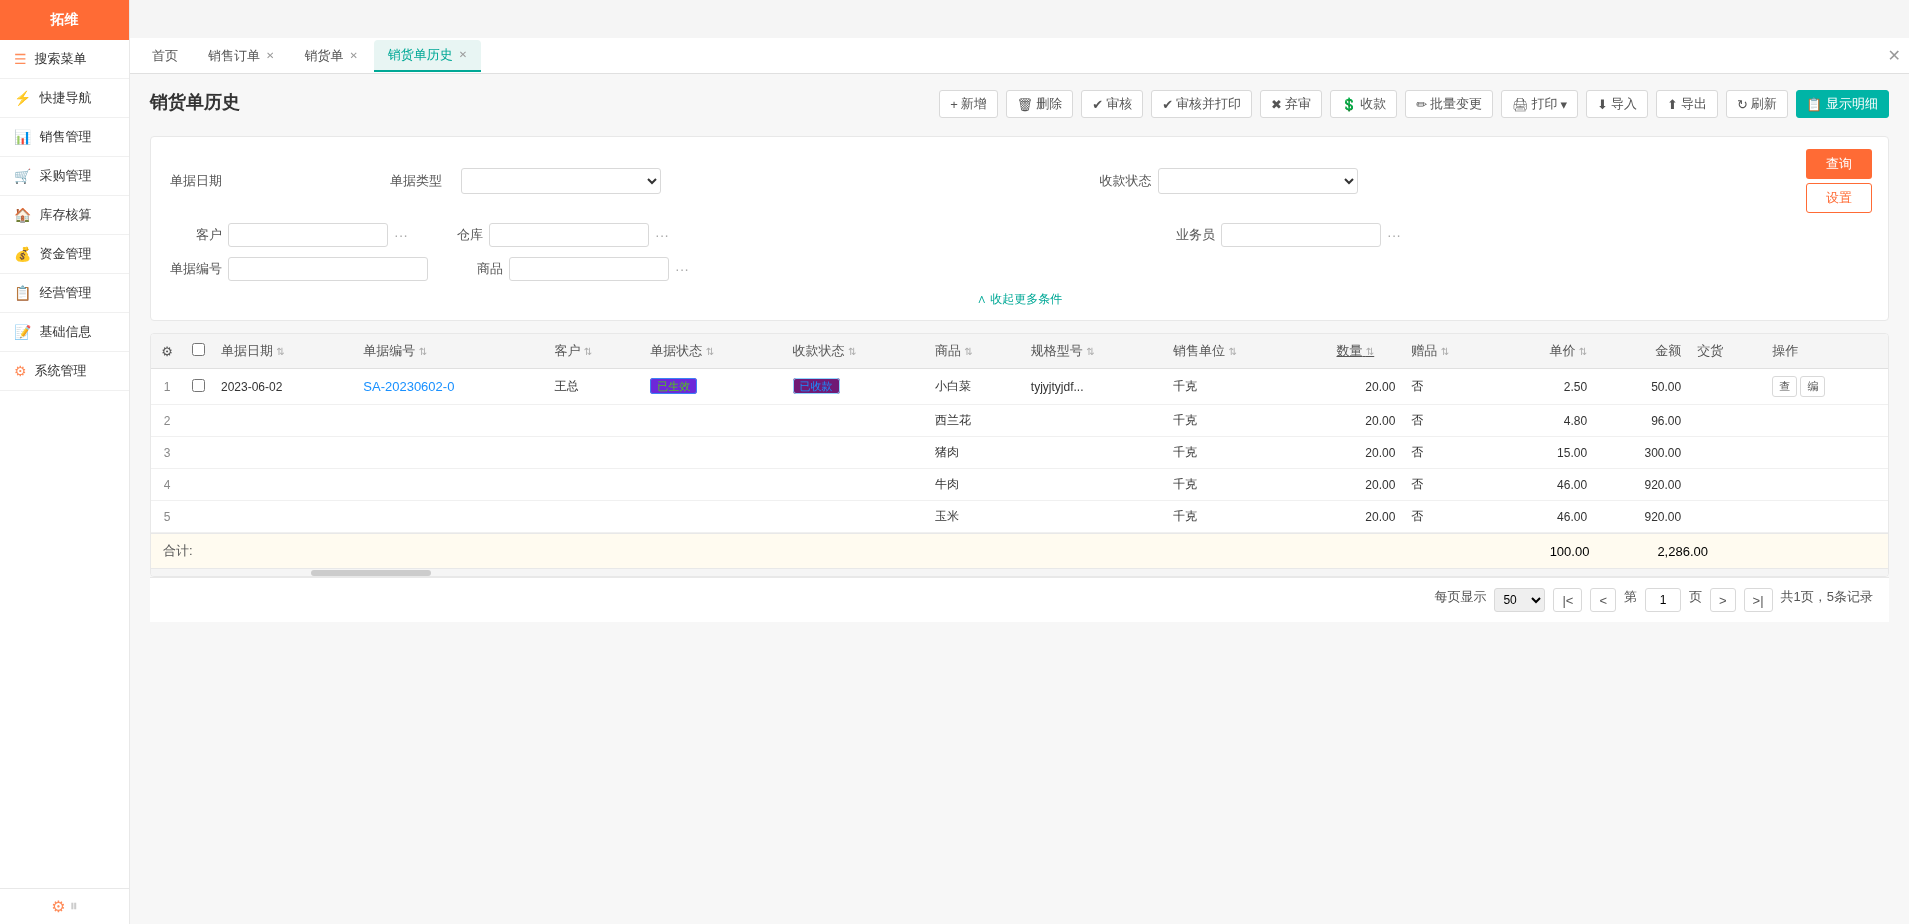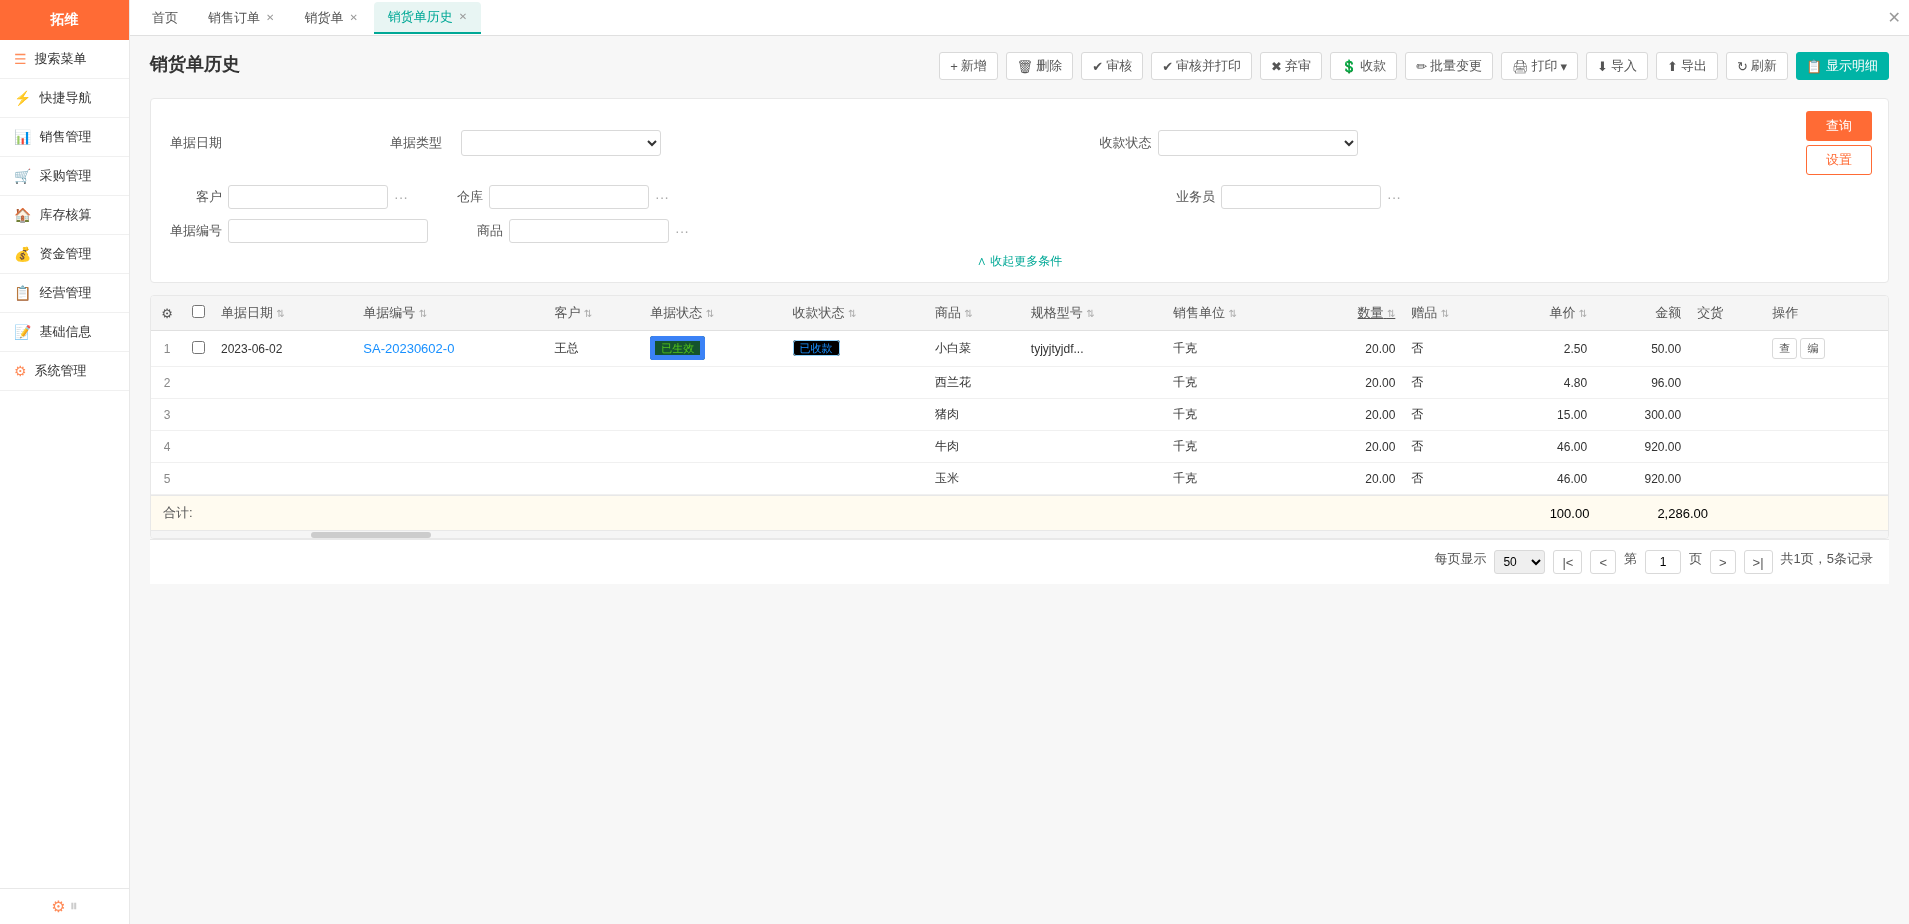--- a/index.html
+++ b/index.html
@@ -37,21 +37,21 @@
     .sidebar-bottom {
       margin-top: auto;
       border-top: 1px solid #e8e8e8;
       display: flex;
       gap: 4px;
       padding: 8px;
       justify-content: center;
     }
 
     
-    .main { flex: 1; display: flex; flex-direction: column; overflow: hidden; }
+    .main { flex: 1; display: flex; flex-direction: column; overflow: hidden; margin-top: 38px; }
 
     
     .tab-bar {
       background: #fff;
       border-bottom: 1px solid #e0e0e0;
       display: flex;
       align-items: center;
       min-height: 36px;
       padding: 0 8px;
       gap: 2px;
@@ -208,22 +208,22 @@
       padding: 7px 8px;
       border-bottom: 1px solid #f0f0f0;
       color: #333;
       font-size: 12px;
     }
     .badge {
       border-radius: 3px;
       padding: 1px 6px;
       font-size: 11px;
     }
-    .badge-green { background: #14532d; color: #52c41a; border: 5px solid #3b82f6; }
-    .badge-blue { background: #000000; color: #1890ff; border: 1px solid #91d5ff; }
+    .badge-green { background: #6d28d9; color: #52c41a; border: 1px solid #3b82f6; }
+    .badge-blue { background: #701a75; color: #1890ff; border: 1px solid #91d5ff; }
     .link-text { color: #1890ff; cursor: pointer; text-decoration: none; }
     .op-btn {
       background: none;
       border: 1px solid #d9d9d9;
       border-radius: 3px;
       padding: 2px 6px;
       cursor: pointer;
       color: #555;
       font-size: 11px;
     }
@@ -511,21 +511,21 @@
               <span class="sort-icon">⇅</span>
             </th>
             <th>
               <span>规格型号</span>
               <span class="sort-icon">⇅</span>
             </th>
             <th>
               <span>销售单位</span>
               <span class="sort-icon">⇅</span>
             </th>
-            <th style="text-align:right;text-decoration:underline;">
+            <th style="text-align:center;text-decoration:underline;">
               <span>数量</span>
               <span class="sort-icon">⇅</span>
             </th>
             <th>
               <span>赠品</span>
               <span class="sort-icon">⇅</span>
             </th>
             <th style="text-align:right;">
               <span>单价</span>
               <span class="sort-icon">⇅</span>

